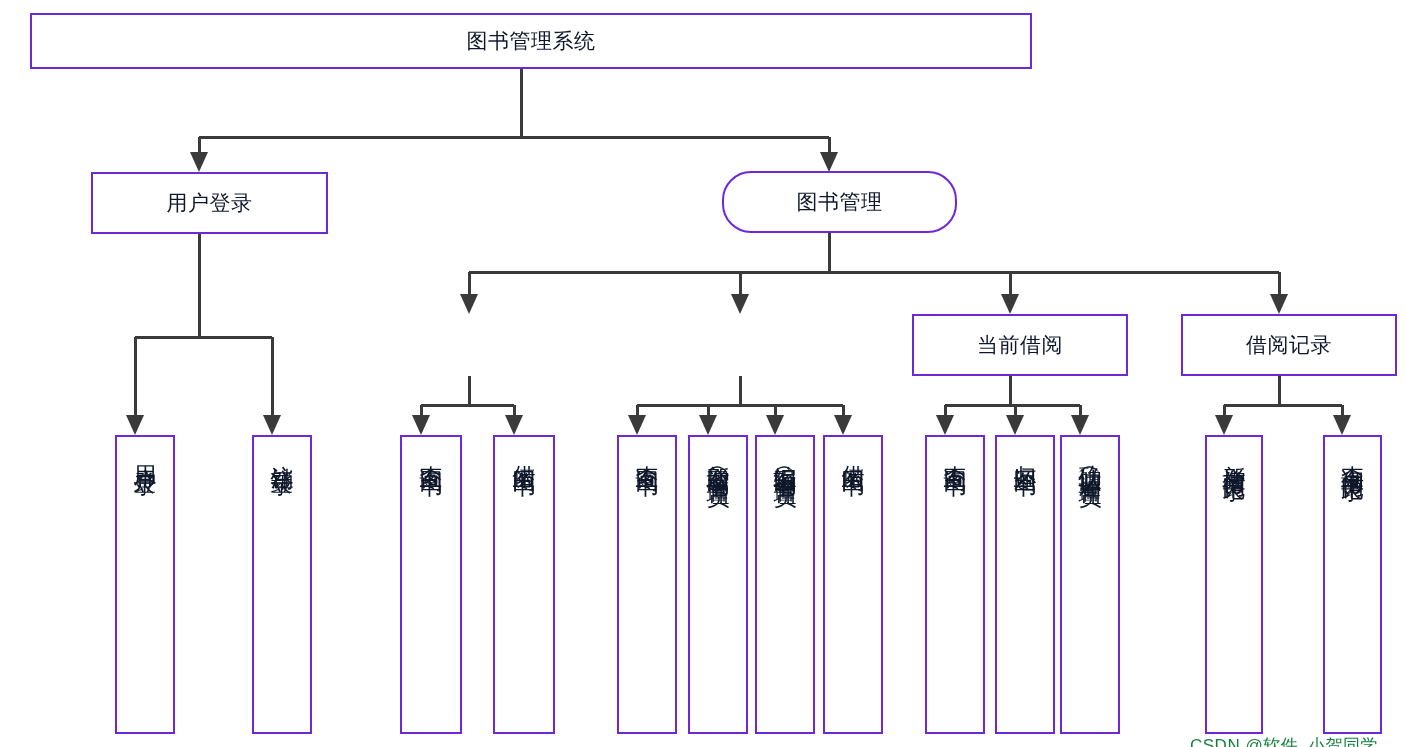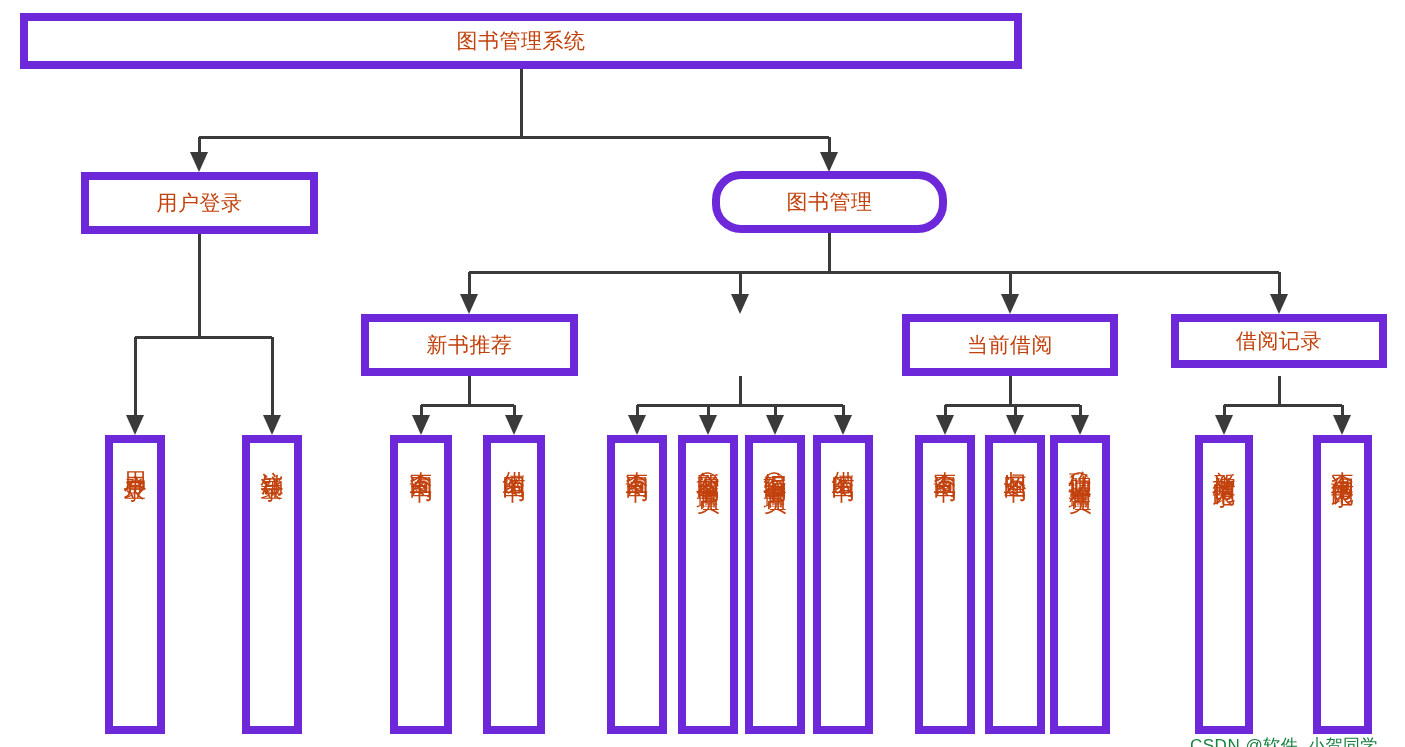--- a/index.html
+++ b/index.html
@@ -21,25 +21,26 @@
     position: absolute;
     left: 0;
     top: 0;
     width: 1405px;
     height: 747px;
   }
   .node {
     position: absolute;
     box-sizing: border-box;
     background: #ffffff;
-    border: 8px solid #6d28d9;
+    border: 2px solid #6d28d9;
     display: flex;
     align-items: center;
     justify-content: center;
-    color: #c2410c;
+    color: #0f172a;
+    margin-left: 10px;
   }
   .node .label {
     display: block;
     line-height: 1.18;
     letter-spacing: 0.5px;
   }
   .node.horizontal .label {
     font-size: 21px;
     white-space: nowrap;
   }
@@ -132,27 +133,24 @@
     <span class="label">图书管理系统</span>
   </div>
 
   <div class="node horizontal" style="left: 81px; top: 172px; width: 237px; height: 62px;">
     <span class="label">用户登录</span>
   </div>
   <div class="node horizontal" style="left: 712px; top: 171px; width: 235px; height: 62px; border-radius: 29px;">
     <span class="label">图书管理</span>
   </div>
 
-  <div class="node horizontal" style="left: 361px; top: 314px; width: 217px; height: 62px;">
-    <span class="label">新书推荐</span>
-  </div>
   <div class="node horizontal" style="left: 902px; top: 314px; width: 216px; height: 62px;">
     <span class="label">当前借阅</span>
   </div>
-  <div class="node horizontal" style="left: 1171px; top: 314px; width: 216px; height: 54px;">
+  <div class="node horizontal" style="left: 1171px; top: 314px; width: 216px; height: 62px;">
     <span class="label">借阅记录</span>
   </div>
 
   <div class="node vertical" style="left: 105px; top: 435px; width: 60px; height: 299px;">
     <span class="label">用户登录</span>
   </div>
   <div class="node vertical" style="left: 242px; top: 435px; width: 60px; height: 299px;">
     <span class="label">注销登录</span>
   </div>
   <div class="node vertical" style="left: 390px; top: 435px; width: 62px; height: 299px;">

